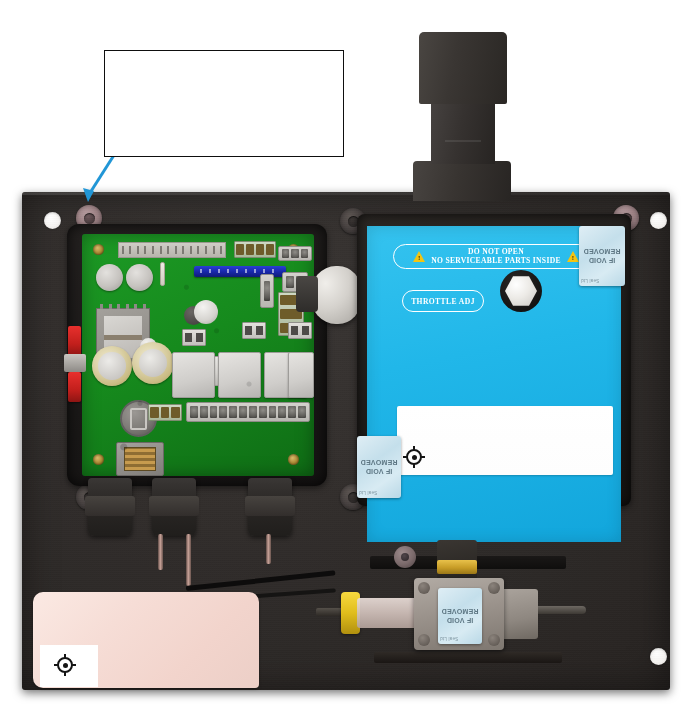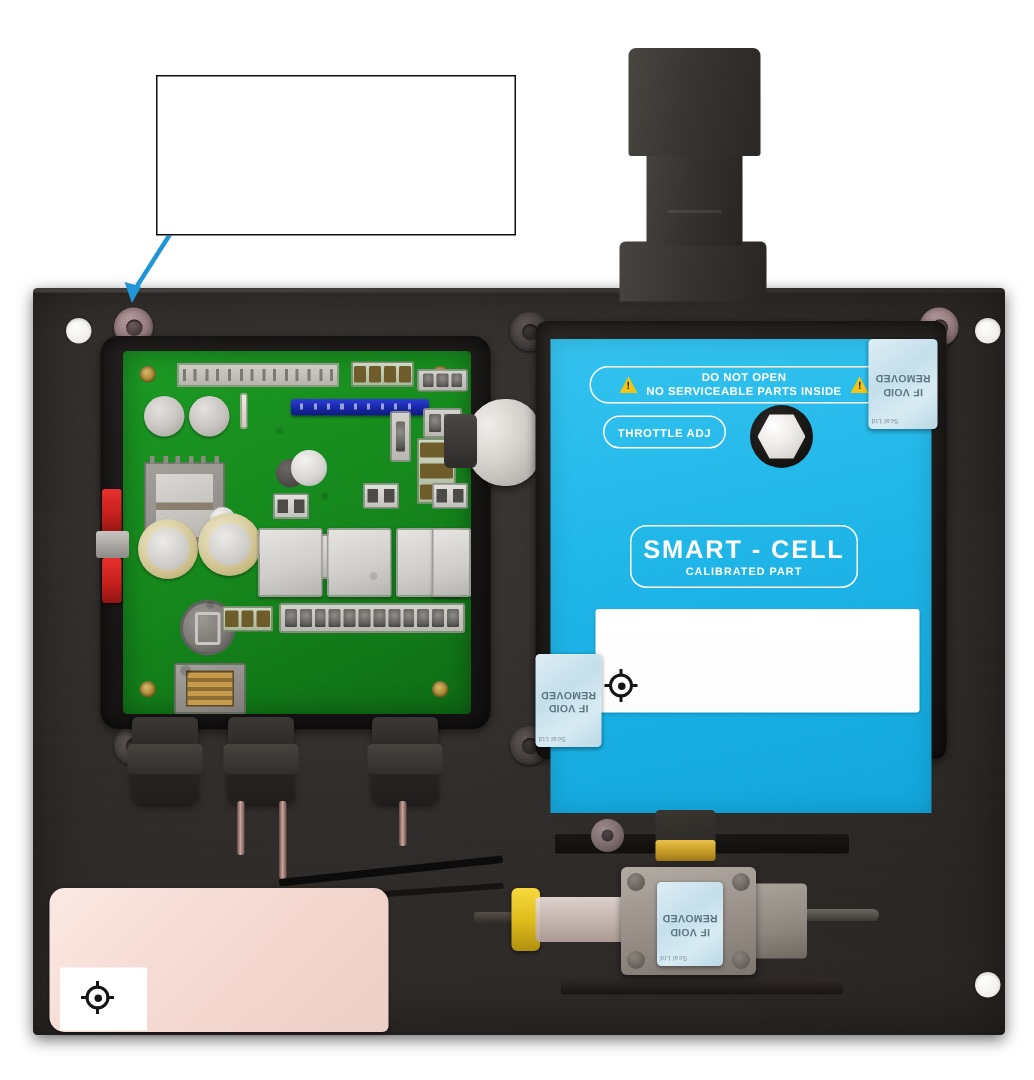--- a/index.html
+++ b/index.html
@@ -240,40 +240,41 @@
     position:absolute; left:357px; top:214px; width:274px; height:292px;
     background: linear-gradient(160deg,#2b2724 0%, #1b1917 70%, #141211 100%);
     border-radius:8px;
     box-shadow: inset 0 0 12px rgba(0,0,0,.75), 0 2px 6px rgba(0,0,0,.5);
   }
   .blue-face {
     position:absolute; left:10px; top:12px; width:254px; height:316px;
     background: linear-gradient(168deg, #35c3ef 0%, #21b7e9 40%, #12a6dc 100%);
     border-radius:0;
     box-shadow: inset 0 0 16px rgba(0,0,0,.14);
+    font-family: Liberation Serif, serif;
   }
   .warnbar {
     position:absolute; left:26px; top:18px; width:206px; height:25px;
     border:1.6px solid #ffffff; border-radius:13px;
     display:flex; align-items:center; justify-content:center; gap:6px;
     padding:0 5px;
   }
   .warntext { text-align:center; color:#ffffff; line-height:8.5px; }
   .warntext .l1{ font-size:7.6px; font-weight:bold; letter-spacing:.3px; display:block; }
   .warntext .l2{ font-size:7.6px; font-weight:bold; letter-spacing:.3px; display:block; }
   .tri {
     width:0; height:0; border-left:6px solid transparent; border-right:6px solid transparent;
     border-bottom:11px solid #f3c412; position:relative; flex:0 0 auto;
   }
   .tri::after{
     content:"!"; position:absolute; left:-2px; top:3px; width:4px;
     font-size:7px; font-weight:bold; color:#23221d; text-align:center; line-height:8px;
   }
   .throttle {
-    position:absolute; left:35px; top:51px; width:82px; height:22px;
+    position:absolute; left:35px; top:64px; width:82px; height:22px;
     border:1.6px solid #ffffff; border-radius:11px;
     display:flex; align-items:center; justify-content:center;
   }
   .throttle span{ color:#ffffff; font-size:7.6px; font-weight:bold; letter-spacing:.4px; }
   .hexbolt {
     position:absolute; left:133px; top:44px; width:42px; height:42px;
   }
   .hexbolt .ring{
     position:absolute; inset:0; border-radius:50%;
     background: radial-gradient(circle at 40% 35%, #2c2a28 0%, #141312 70%, #0a0a09 100%);
@@ -610,24 +611,20 @@
 
       <div class="throttle">
         <span>THROTTLE ADJ</span>
       </div>
 
       <div class="hexbolt">
         <div class="ring"></div>
         <div class="hx"></div>
       </div>
 
-      <div class="smartbox">
-        <div class="t1">SMART - CELL</div>
-        <div class="t2">CALIBRATED PART</div>
-      </div>
 
       <div class="bigwhite"></div>
     </div>
   </div>
 
   <div class="seal" style="left:579px; top:226px; width:46px; height:60px;">
     <div class="txt">IF VOID<br>REMOVED</div>
     <div class="brand">Seal Ltd</div>
   </div>
 

